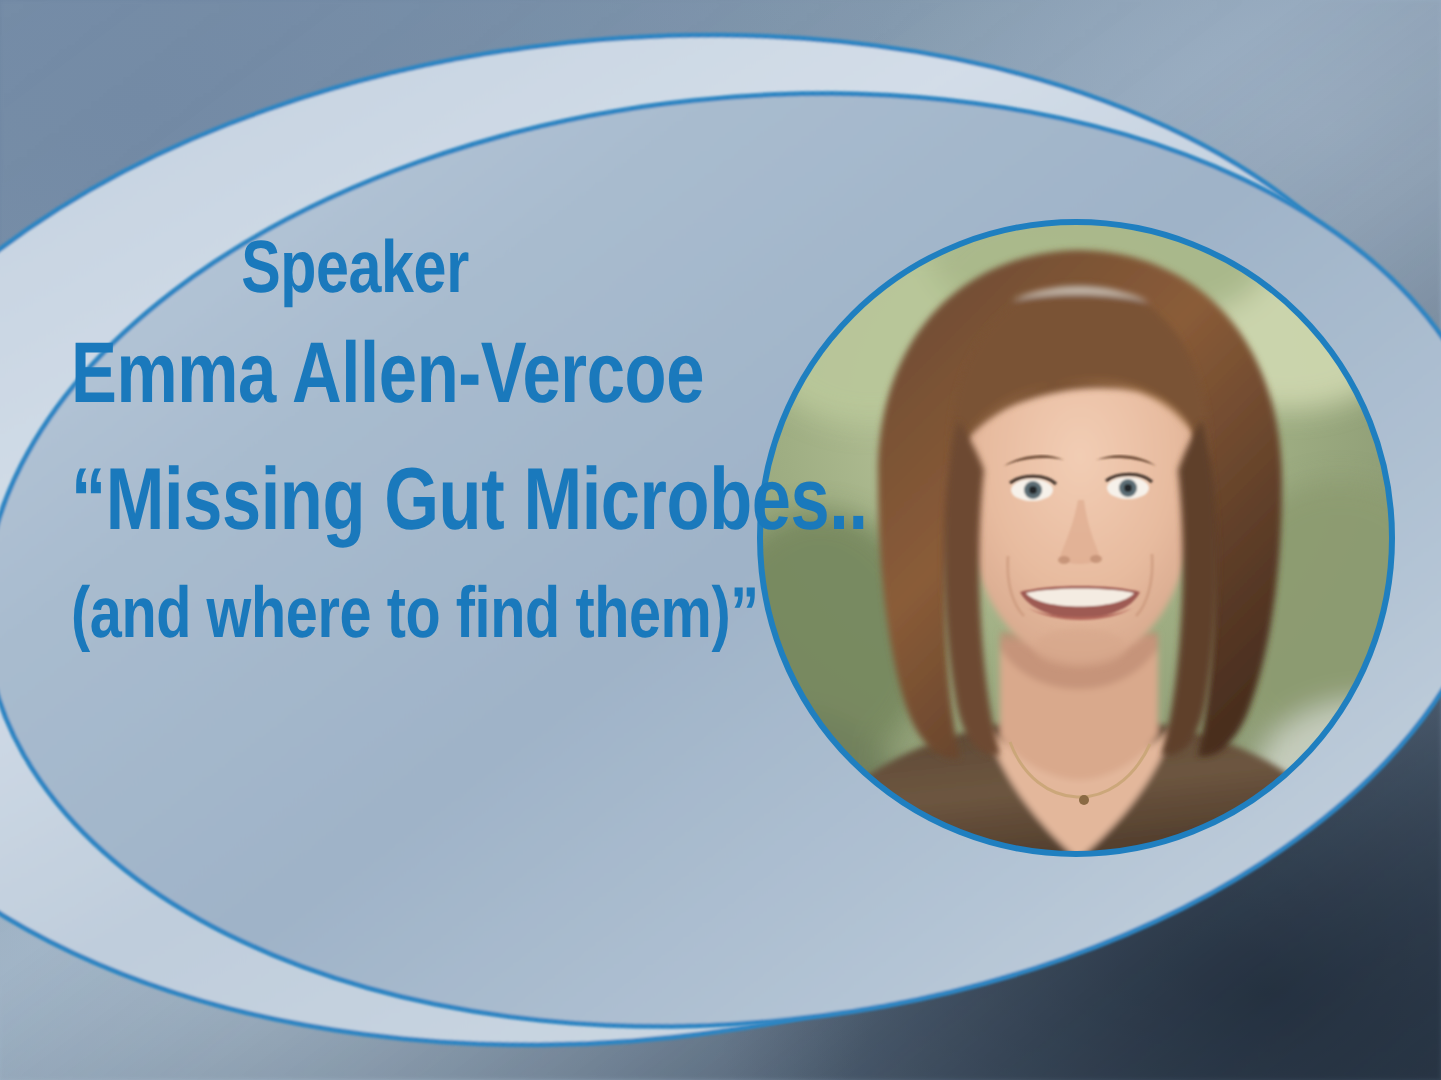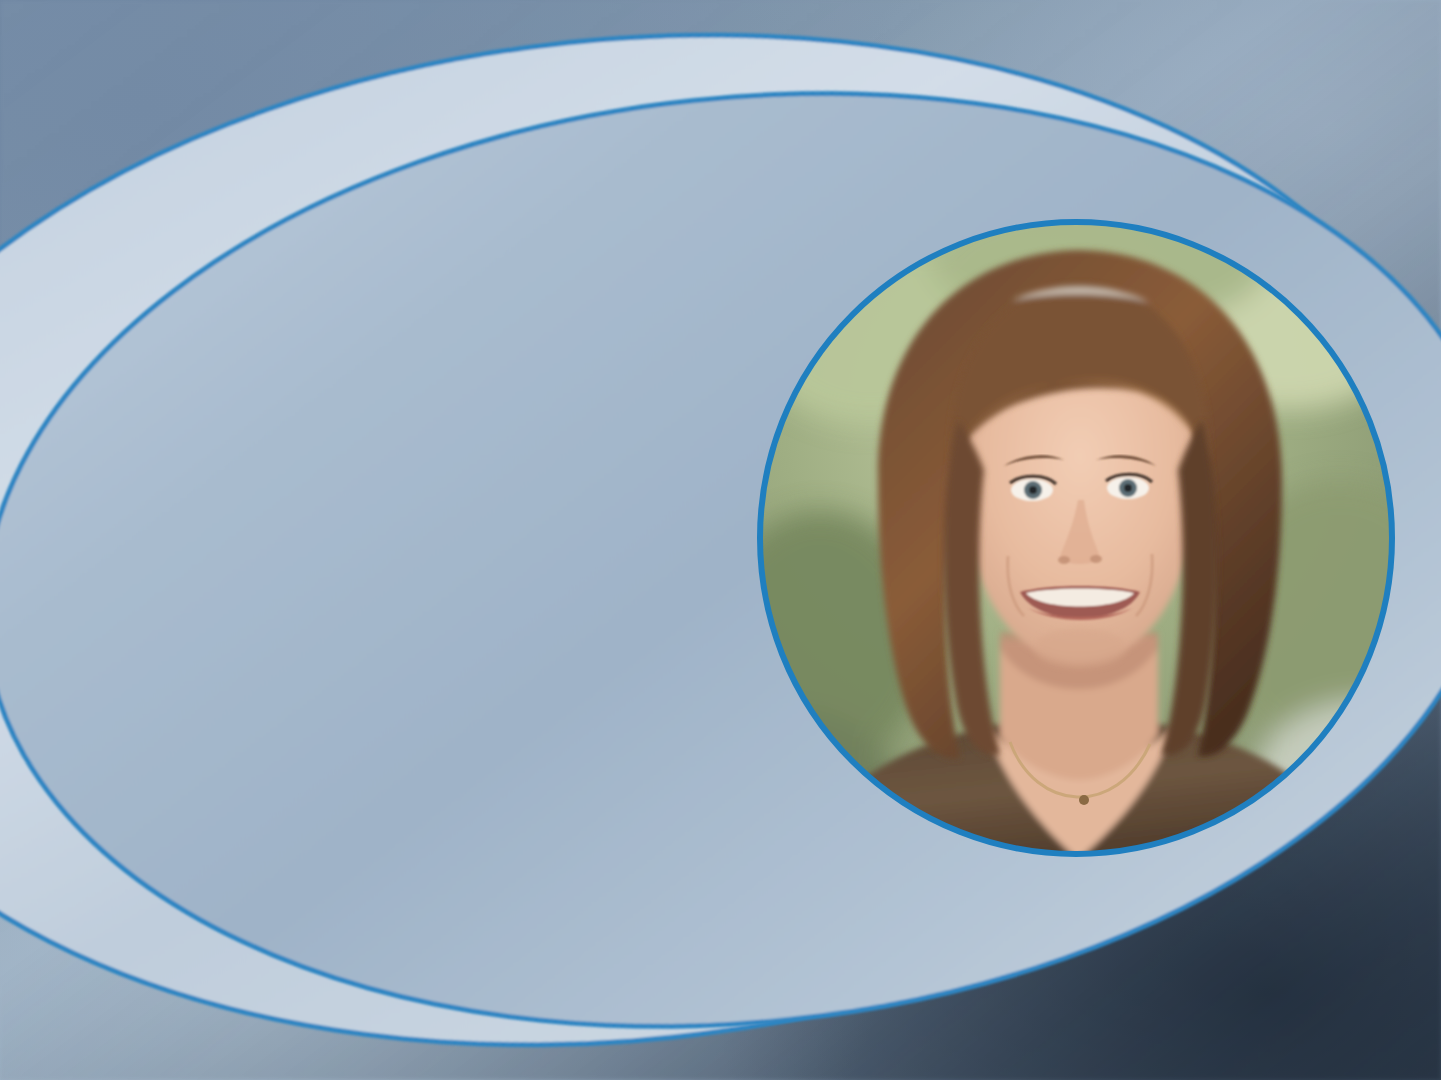--- a/index.html
+++ b/index.html
@@ -249,14 +249,20 @@
         <ellipse cx="1080" cy="648" rx="46" ry="20" fill="#d6a68a" opacity="0.55" filter="url(#softBlur)"></ellipse>
 
         <path d="M 1010 742 C 1036 812 1116 818 1150 744" stroke="#c9a577" stroke-width="3" fill="none" opacity="0.9"></path>
         <circle cx="1084" cy="800" r="5" fill="#8a6a44"></circle>
       </g>
 
       <circle cx="1076" cy="538" r="316" fill="none" stroke="#1f7fc0" stroke-width="6"></circle>
     </g>
   </svg>
 
+  <div class="text-block">
+    <span class="line l-speaker">Speaker</span>
+    <span class="line l-name">Emma Allen-Vercoe</span>
+    <span class="line l-title1">“Missing Gut Microbes..</span>
+    <span class="line l-title2">(and where to find them)”</span>
+  </div>
 
 </div>
 
 </body></html>

